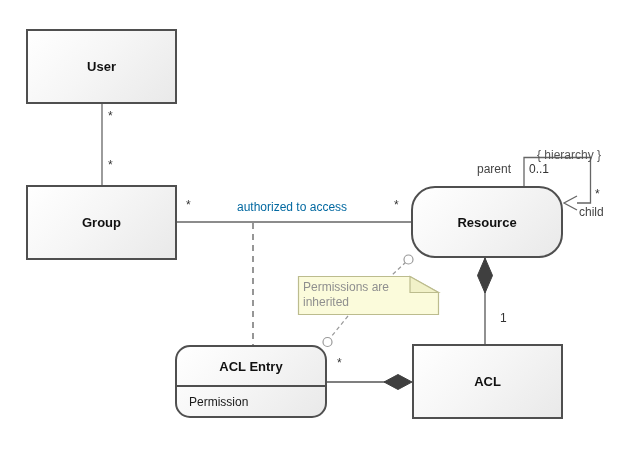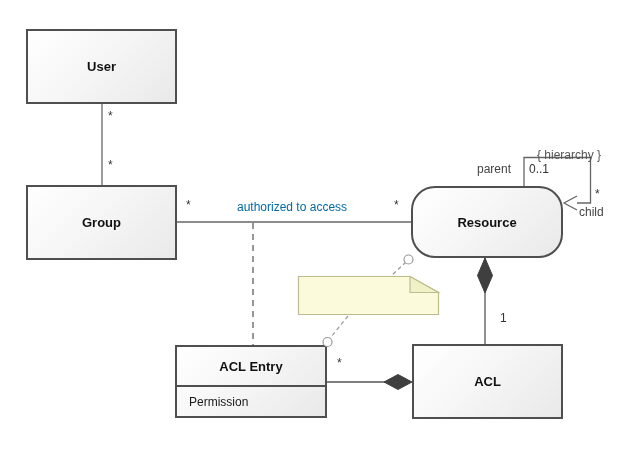--- a/index.html
+++ b/index.html
@@ -94,21 +94,21 @@
   </div>
 
   <div class="uml-class single" style="left:26px; top:185px; width:151px; height:75px;">
     <span class="class-name">Group</span>
   </div>
 
   <div class="uml-class single" style="left:411px; top:186px; width:152px; height:72px;border-radius:24px;">
     <span class="class-name">Resource</span>
   </div>
 
-  <div class="uml-class compartmented" style="left:175px; top:345px; width:152px; height:73px;">
+  <div class="uml-class compartmented" style="left:175px; top:345px; width:152px; height:73px;border-radius:15px;">
     <div class="compartment-title">
       <span class="class-name">ACL Entry</span>
     </div>
     <div class="compartment-attrs">
       <span class="attr-text">Permission</span>
     </div>
   </div>
 
   <div class="uml-class single" style="left:412px; top:344px; width:151px; height:75px;">
     <span class="class-name">ACL</span>
@@ -133,20 +133,21 @@
 
     <path d="M298.5,276.5 H410 L438.5,292.5 V314.5 H298.5 Z" fill="#fbfbdb" stroke="#bcbc8e" stroke-width="1.2"></path>
     <path d="M410,276.5 L438.5,292.5 H410 Z" fill="#f1f1c8" stroke="#bcbc8e" stroke-width="1.2"></path>
 
     <line x1="406" y1="262" x2="391" y2="276" stroke="#999999" stroke-width="1.2" stroke-dasharray="4 3"></line>
     <line x1="348" y1="316" x2="331" y2="337" stroke="#999999" stroke-width="1.2" stroke-dasharray="4 3"></line>
     <circle cx="408.5" cy="259.5" r="4.5" fill="#ffffff" stroke="#999999" stroke-width="1.2"></circle>
     <circle cx="327.5" cy="342" r="4.5" fill="#ffffff" stroke="#999999" stroke-width="1.2"></circle>
   </svg>
 
+  <div class="note-text">Permissions are inherited</div>
 
   <span class="lbl" style="left:108px; top:109px;">*</span>
   <span class="lbl" style="left:108px; top:158px;">*</span>
 
   <span class="lbl" style="left:186px; top:198px;">*</span>
   <span class="lbl assoc-name" style="left:237px; top:200px;">authorized to access</span>
   <span class="lbl" style="left:394px; top:198px;">*</span>
 
   <span class="lbl constraint" style="left:537px; top:140px;">{ hierarchy }</span>
   <span class="lbl role" style="left:477px; top:162px;">parent</span>

